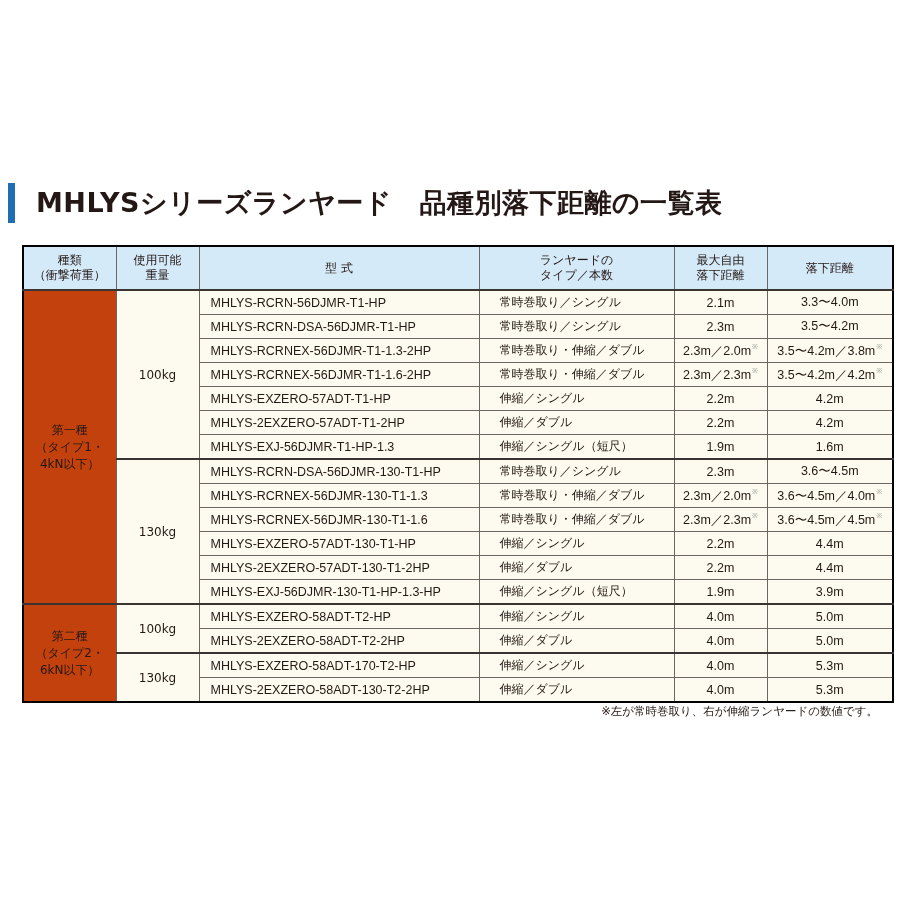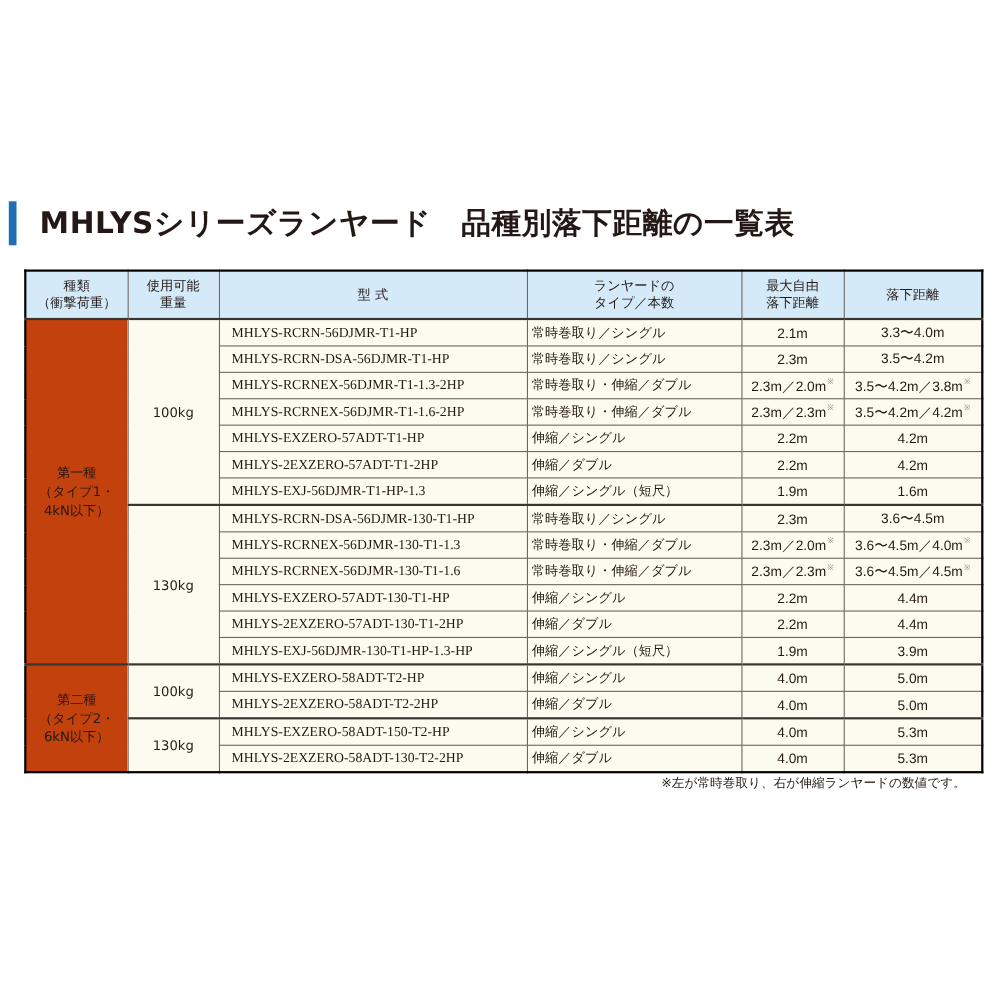--- a/index.html
+++ b/index.html
@@ -8,22 +8,22 @@
   .title-wrap { position: absolute; left: 8px; top: 183px; height: 40px; display: flex; align-items: center; }
   .title-bar { width: 7px; height: 40px; background: #1f6db5; margin-right: 21px; }
   .title { font-size: 27px; font-weight: bold; letter-spacing: 0.5px; color: #231815; white-space: nowrap; }
   table { position: absolute; left: 22px; top: 245px; width: 870px; border-collapse: collapse;
           border: 2px solid #000000; table-layout: fixed; }
   th, td { border: 1px solid #6b6663; font-size: 12px; padding: 0; }
   th { background: #d5eaf8; font-weight: normal; height: 42px; line-height: 15px; text-align: center; color: #231815; }
   td { height: 23px; background: #fdfbef; }
   td.cat { background: #c2410c; text-align: center; line-height: 17px; }
   td.wt { text-align: center; }
-  td.model { padding-left: 11px; text-align: left; font-family: Liberation Serif, serif; font-size: 12.5px; }
-  td.type { padding-left: 4px; text-align: left; }
+  td.model { padding-left: 11px; text-align: left; font-family: Liberation Sans, sans-serif; font-size: 12.5px; }
+  td.type { padding-left: 20px; text-align: left; }
   td.num { text-align: center; font-family: "Liberation Sans", sans-serif; font-size: 12.5px; }
   tr.sec-start td { border-top: 2px solid #3a3533; }
   td.wt-split { border-top: 2px solid #3a3533; }
   sup { font-size: 7px; color: #888; vertical-align: 6px; margin-left: 1px; }
   .footnote { position: absolute; right: 22px; top: 704px; font-size: 11.5px; color: #231815; white-space: nowrap; }
 </style>
 </head>
 <body>
 
 <div class="title-wrap">
@@ -161,21 +161,21 @@
         <td class="num"><span>5.0m</span></td>
       </tr>
       <tr>
         <td class="model"><span>MHLYS-2EXZERO-58ADT-T2-2HP</span></td>
         <td class="type"><span>伸縮／ダブル</span></td>
         <td class="num"><span>4.0m</span></td>
         <td class="num"><span>5.0m</span></td>
       </tr>
       <tr>
         <td class="wt wt-split" rowspan="2">130kg</td>
-        <td class="model wt-split"><span>MHLYS-EXZERO-58ADT-150-T2-HP</span></td>
+        <td class="model wt-split"><span>MHLYS-EXZERO-58ADT-170-T2-HP</span></td>
         <td class="type wt-split"><span>伸縮／シングル</span></td>
         <td class="num wt-split"><span>4.0m</span></td>
         <td class="num wt-split"><span>5.3m</span></td>
       </tr>
       <tr>
         <td class="model"><span>MHLYS-2EXZERO-58ADT-130-T2-2HP</span></td>
         <td class="type"><span>伸縮／ダブル</span></td>
         <td class="num"><span>4.0m</span></td>
         <td class="num"><span>5.3m</span></td>
       </tr>

